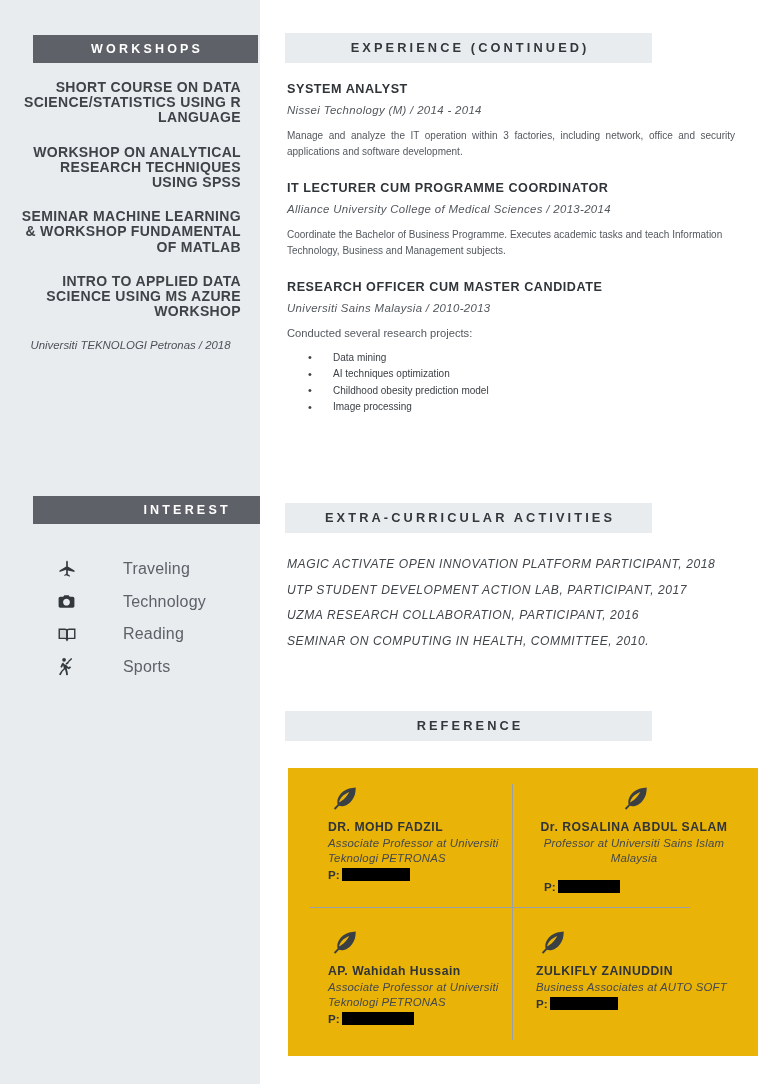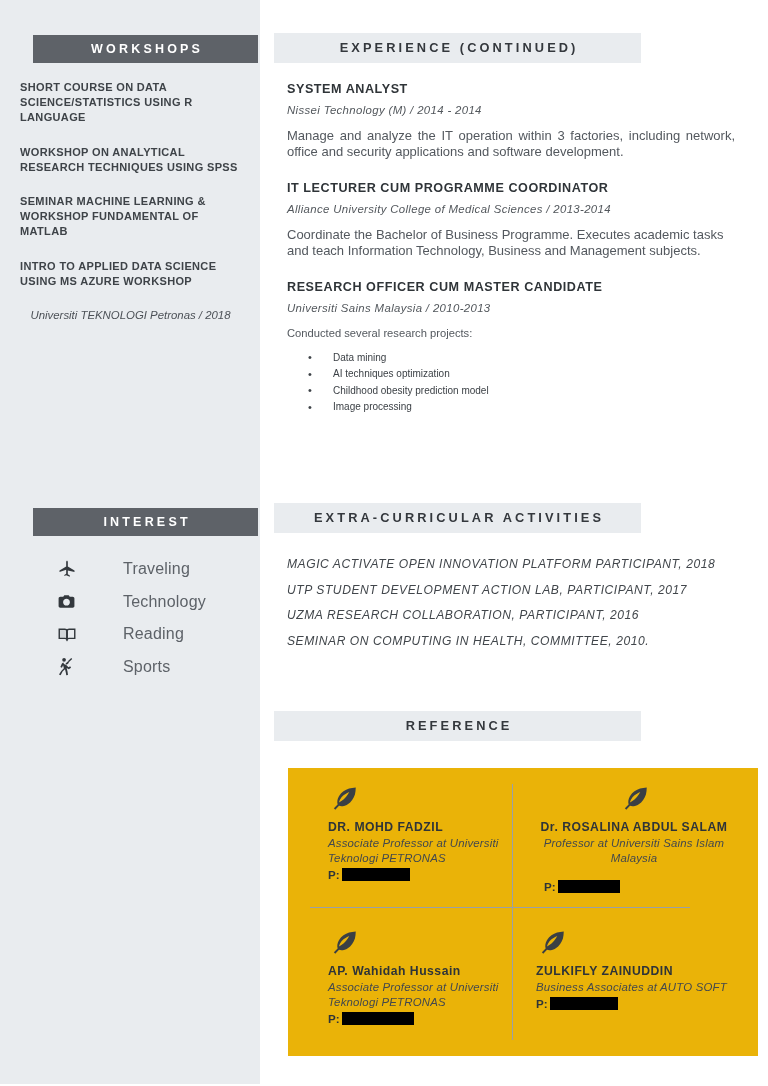--- a/index.html
+++ b/index.html
@@ -33,31 +33,31 @@
     background: #5e6268;
     color: #ffffff;
     font-size: 12.5px;
     font-weight: bold;
     letter-spacing: 3.2px;
     text-align: center;
     line-height: 28px;
     text-indent: 3.2px;
   }
   #workshops-bar { top: 35px; }
-  #interest-bar  { top: 508px; }
+  #interest-bar  { top: 496px; padding-left: 40px; }
 
   .workshop-list {
     position: absolute;
     left: 20px;
     top: 80px;
     width: 221px;
   }
   .workshop-item {
-    text-align: left;
-    font-size: 11px;
+    text-align: right;
+    font-size: 14px;
     font-weight: bold;
     color: #3e4348;
     letter-spacing: 0.35px;
     line-height: 15.2px;
     margin-bottom: 19px;
   }
   .workshop-org {
     text-align: center;
     font-size: 11.4px;
     font-style: italic;
@@ -97,21 +97,21 @@
   .main {
     position: absolute;
     left: 260px;
     top: 0;
     width: 508px;
     height: 1086px;
     background: #ffffff;
   }
   .section-bar {
     position: absolute;
-    left: 14px;
+    left: 25px;
     width: 367px;
     height: 30px;
     background: #e9ecef;
     color: #34383d;
     font-size: 12.8px;
     font-weight: bold;
     letter-spacing: 3.1px;
     text-align: center;
     line-height: 30px;
     text-indent: 3.1px;
@@ -130,21 +130,21 @@
     margin-bottom: 8px;
   }
   .exp-meta {
     font-size: 11.4px;
     font-style: italic;
     color: #52575c;
     letter-spacing: 0.35px;
     margin-bottom: 12px;
   }
   .exp-desc {
-    font-size: 13px;
+    font-size: 10px;
     color: #53585e;
     line-height: 15.5px;
     text-align: justify;
     margin: 0 12px 22px 0;
     width: 448px;
   }
   .exp-desc.nojustify { text-align: left; }
   .exp-block { margin-bottom: 4px; }
   .exp-lead {
     font-size: 11.2px;

